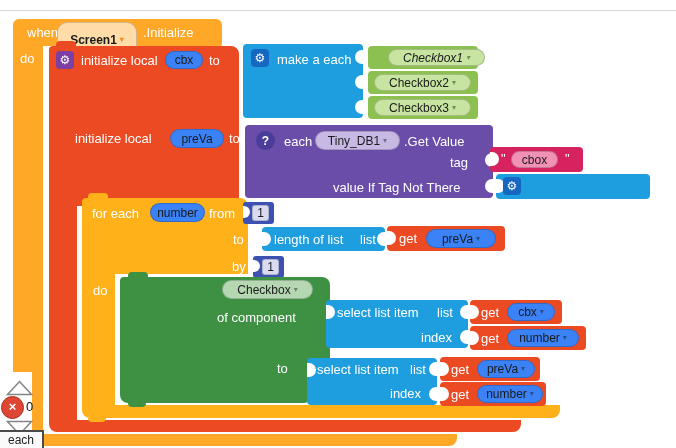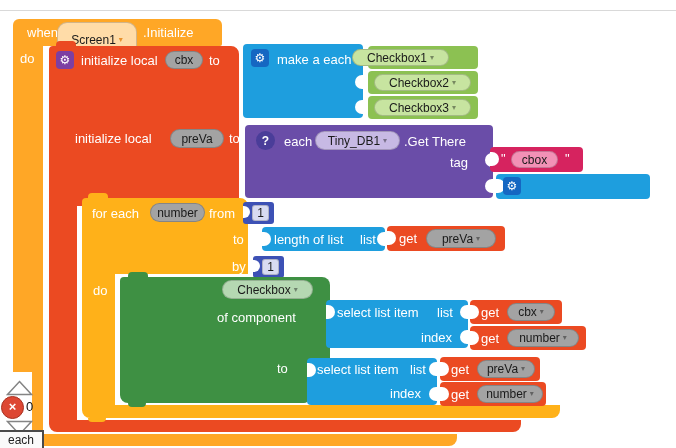--- a/index.html
+++ b/index.html
@@ -13,21 +13,21 @@
   .tri{font-size:8px;color:rgba(0,0,0,0.40);}
   .gear{position:absolute;width:18px;height:18px;border-radius:4px;color:#fff;
         display:flex;align-items:center;justify-content:center;font-size:12px;line-height:12px;}
   .help{position:absolute;width:19px;height:19px;border-radius:50%;color:#fff;font-weight:bold;
         display:flex;align-items:center;justify-content:center;font-size:12px;}
   .bite{position:absolute;width:9px;height:14px;background:#fff;border-radius:0 8px 8px 0;}
   .sockR{position:absolute;width:8px;height:14px;background:#fff;border-radius:8px 0 0 8px;}
   .gold{background:#FFA726;} .gold2{background:#FFB119;} .red{background:#EB4A22;}
   .blue{background:#1E9EDE;} .purple{background:#6A4DA8;} .crimson{background:#D6235F;}
   .mathb{background:#3D51B5;} .green{background:#3E9043;} .lgreen{background:#8CC152;}
-  .salmon{background:#a3a3a3;} .cream{background:#FFDCA8;} .lavender{background:#C7B9E4;}
+  .salmon{background:#3b82f6;} .cream{background:#FFDCA8;} .lavender{background:#C7B9E4;}
   .pinkf{background:#F291B6;} .mathf{background:#D8DBF2;} .checkf{background:#B5D8B2;} .cbf{background:#C7E4A0;}
   .rtl{border-radius:4px 8px 0 0;} .rb{border-radius:0 0 8px 8px;} .r4{border-radius:4px;}
   .notch{position:absolute;height:6px;width:20px;border-radius:4px 4px 0 0;}
   .tab{position:absolute;height:4px;width:18px;border-radius:0 0 4px 4px;}
   .errico{position:absolute;width:21px;height:21px;border-radius:50%;background:#DD4733;
           border:1px solid #A83222;color:#fff;font-weight:bold;font-size:13px;line-height:19px;
           text-align:center;}
   .wtab{position:absolute;left:-3px;top:430px;width:47px;height:21px;background:#fafafa;
         border:2px solid #4a4a4a;box-sizing:border-box;font-size:12px;color:#222;
         padding:1px 0 0 9px;}
@@ -37,21 +37,21 @@
 </head>
 <body>
 
 <div class="canvas">
   <div class="topline"></div>
 
   <div class="b gold" style="left:13px;top:19px;width:209px;height:27px;border-radius:6px 6px 2px 0;"></div>
   <div class="b gold" style="left:13px;top:46px;width:30px;height:388px;"></div>
   <div class="b gold rb" style="left:13px;top:434px;width:444px;height:12px;"></div>
   <span class="lbl" style="left:27px;top:25px;">when</span>
-  <span class="pill cream" style="left:57px;top:22px;width:80px;height:36px;">
+  <span class="pill cream" style="left:57px;top:22px;width:80px;height:36px;font-weight:bold;">
     <span>Screen1</span>
     <span class="tri" style="color:#E8922E;">▾</span>
   </span>
   <span class="lbl" style="left:143px;top:25px;">.Initialize</span>
   <span class="lbl" style="left:20px;top:51px;">do</span>
 
   <div class="notch red" style="left:56px;top:41px;"></div>
   <div class="b red rtl" style="left:49px;top:46px;width:190px;height:160px;"></div>
   <div class="b red" style="left:49px;top:206px;width:28px;height:214px;"></div>
   <div class="b red rb" style="left:49px;top:420px;width:472px;height:12px;"></div>
@@ -69,21 +69,21 @@
   <span class="lbl" style="left:56px;top:205px;margin-left:46px;">in</span>
 
   <div class="b blue r4" style="left:243px;top:44px;width:120px;height:74px;"></div>
   <span class="gear" style="left:251px;top:49px;background:#1567C2;">⚙</span>
   <span class="lbl" style="left:277px;top:52px;">make a each</span>
   <span class="sockR" style="left:355px;top:50px;"></span>
   <span class="sockR" style="left:355px;top:75px;"></span>
   <span class="sockR" style="left:355px;top:100px;"></span>
 
   <div class="b lgreen r4" style="left:368px;top:46px;width:110px;height:23px;"></div>
-  <span class="pill cbf" style="left:352px;top:49px;width:97px;height:17px;">
+  <span class="pill cbf" style="left:388px;top:49px;width:97px;height:17px;font-style:italic;">
     <span>Checkbox1</span>
     <span class="tri">▾</span>
   </span>
   <div class="b lgreen r4" style="left:368px;top:71px;width:110px;height:23px;"></div>
   <span class="pill cbf" style="left:374px;top:74px;width:97px;height:17px;">
     <span>Checkbox2</span>
     <span class="tri">▾</span>
   </span>
   <div class="b lgreen r4" style="left:368px;top:96px;width:110px;height:23px;"></div>
   <span class="pill cbf" style="left:374px;top:99px;width:97px;height:17px;">
@@ -91,23 +91,24 @@
     <span class="tri">▾</span>
   </span>
 
   <div class="b purple r4" style="left:245px;top:125px;width:248px;height:73px;"></div>
   <span class="help" style="left:256px;top:131px;background:#4A3D99;">?</span>
   <span class="lbl" style="left:284px;top:134px;">each</span>
   <span class="pill lavender" style="left:315px;top:131px;width:85px;height:19px;">
     <span>Tiny_DB1</span>
     <span class="tri">▾</span>
   </span>
-  <span class="lbl" style="left:404px;top:134px;">.Get There</span>
+  <span class="lbl" style="left:404px;top:134px;">.Get Value</span>
   <span class="lbl" style="left:450px;top:155px;">tag</span>
   <span class="sockR" style="left:485px;top:153px;"></span>
+  <span class="lbl" style="left:333px;top:180px;">value If Tag Not There</span>
   <span class="sockR" style="left:485px;top:179px;"></span>
 
   <div class="b crimson r4" style="left:490px;top:147px;width:93px;height:25px;"></div>
   <span class="bite" style="left:490px;top:152px;"></span>
   <span class="lbl" style="left:501px;top:151px;">"</span>
   <span class="pill pinkf" style="left:511px;top:151px;width:47px;height:17px;">
     <span>cbox</span>
   </span>
   <span class="lbl" style="left:565px;top:151px;">"</span>
 

